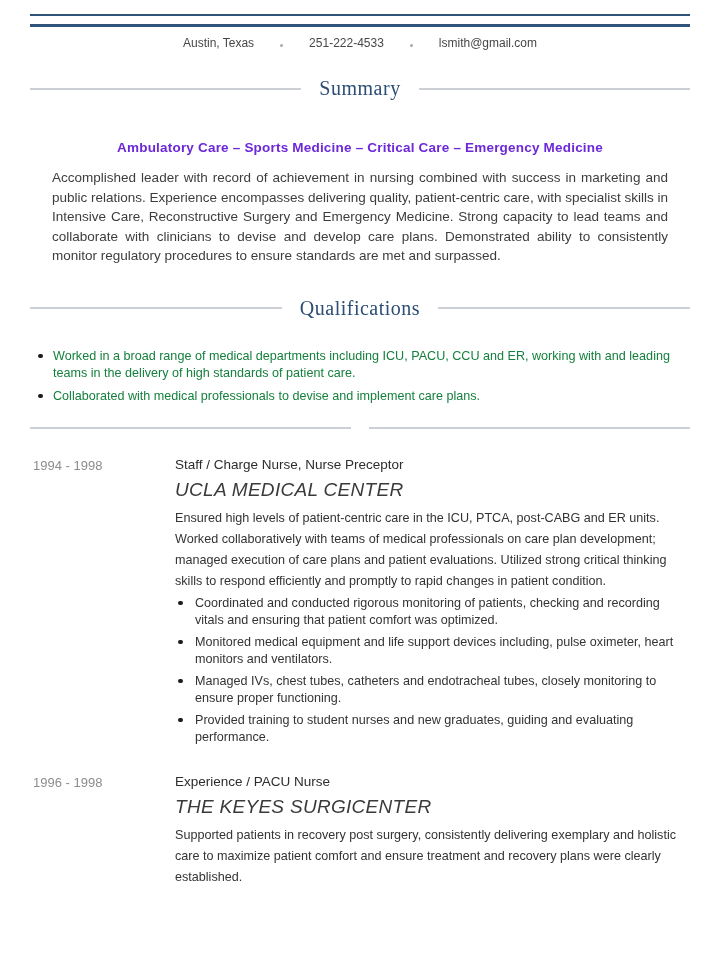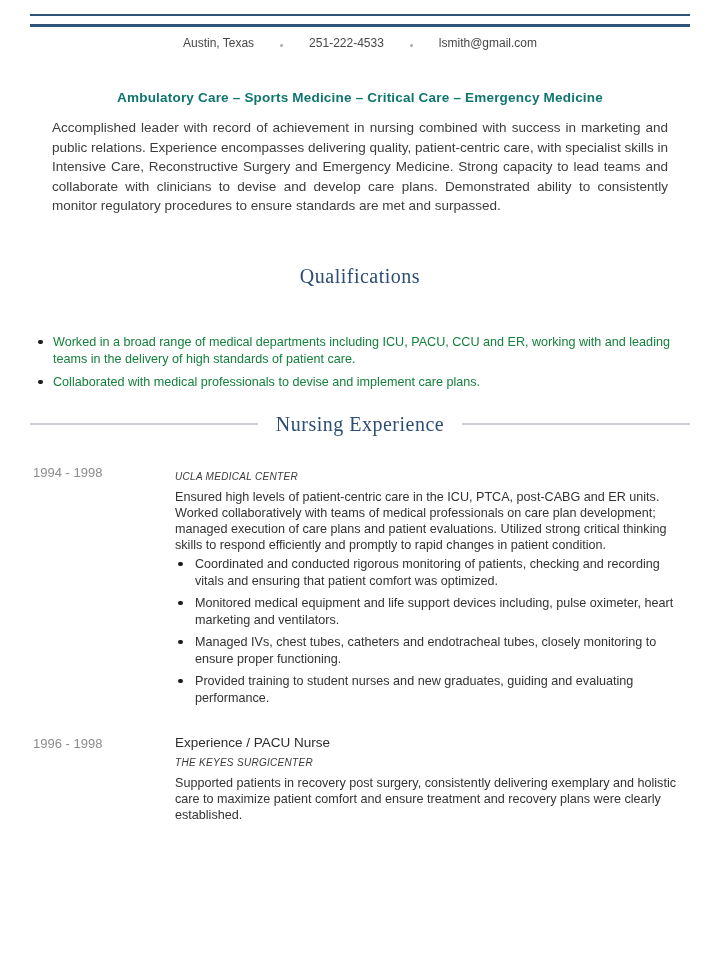--- a/index.html
+++ b/index.html
@@ -17,43 +17,43 @@
              margin-top:9px; font-size:12px; color:#474747; }
   .dot-sep { width:3px; height:3px; border-radius:50%; background:#a9a9a9; margin-top:5px; }
 
   
   .section-title-row { display:flex; align-items:center; gap:18px; margin:0 30px; }
   .rule-line { flex:1; height:2px; background:#ccd0d5; }
   .section-title { font-family:"Liberation Serif", serif; font-size:20px;
                    color:#2c4d74; letter-spacing:0.5px; white-space:nowrap; }
 
   .summary-heading { margin-top:27px; }
-  .keywords { text-align:center; font-size:13.5px; font-weight:bold; color:#0f766e;
+  .keywords { text-align:center; font-size:13.5px; font-weight:bold; color:#6d28d9;
               margin-top:40px; letter-spacing:0.2px; }
   .summary-text { margin:13px 52px 0 52px; font-size:13.5px; line-height:19.5px;
                   text-align:justify; color:#3d3d3d; }
 
-  .qualifications-heading { margin-top:31px;flex-direction:column; }
+  .qualifications-heading { margin-top:31px; }
   .quals-list { list-style:none; margin:28px 35px 0 30px; }
   .quals-list li { position:relative; padding-left:23px; font-size:12.6px;
                    line-height:17px; color:#15803d; margin-bottom:6px; }
   .quals-list li::before { content:""; position:absolute; left:8px; top:6px;
                    width:4.5px; height:4.5px; border-radius:50%; background:#1c1c1c; }
 
   .experience-heading { margin-top:22px; }
 
   
   .job { display:grid; grid-template-columns:142px 1fr; margin:0 30px 0 33px; }
   .job-1 { margin-top:28px; }
   .job-2 { margin-top:23px; }
   .job-dates { font-size:13px; color:#8d8d8d; padding-top:1px; }
   .job-title { font-size:13.5px; color:#2d2d2d; }
-  .job-company { font-size:10px; font-style:italic; color:#3a3a3a; margin-top:7px;
+  .job-company { font-size:19px; font-style:italic; color:#3a3a3a; margin-top:7px;
                  letter-spacing:0.3px; }
-  .job-desc { font-size:12.6px; line-height:16px; color:#333333; margin-top:7px;
+  .job-desc { font-size:12.6px; line-height:21px; color:#333333; margin-top:7px;
               padding-right:10px; }
   .job-bullets { list-style:none; margin-top:3px; }
   .job-bullets li { position:relative; padding-left:20px; font-size:12.6px;
                     line-height:17px; color:#333333; margin-bottom:5px; padding-right:14px; }
   .job-bullets li::before { content:""; position:absolute; left:3px; top:6px;
                     width:4.5px; height:4.5px; border-radius:50%; background:#1c1c1c; }
 </style>
 </head>
 <body>
 
@@ -65,50 +65,55 @@
   <div class="thick-rule"></div>
 
   <div class="contact">
     <span>Austin, Texas</span>
     <span class="dot-sep"></span>
     <span>251-222-4533</span>
     <span class="dot-sep"></span>
     <span>lsmith@gmail.com</span>
   </div>
 
+  <div class="section-title-row summary-heading">
+    <div class="rule-line"></div>
+    <div class="section-title">Summary</div>
+    <div class="rule-line"></div>
+  </div>
 
   <div class="keywords">Ambulatory Care – Sports Medicine  – Critical Care – Emergency Medicine</div>
 
   <p class="summary-text">Accomplished leader with record of achievement in nursing combined with success in marketing and public relations. Experience encompasses delivering quality, patient-centric care, with specialist skills in Intensive Care, Reconstructive Surgery and Emergency Medicine. Strong capacity to lead teams and collaborate with clinicians to devise and develop care plans. Demonstrated ability to consistently monitor regulatory procedures to ensure standards are met and surpassed.</p>
 
   <div class="section-title-row qualifications-heading">
     <div class="rule-line"></div>
     <div class="section-title">Qualifications</div>
     <div class="rule-line"></div>
   </div>
 
   <ul class="quals-list">
     <li>Worked in a broad range of medical departments including ICU, PACU, CCU and ER, working with and leading teams in the delivery of high standards of patient care.</li>
     <li>Collaborated with medical professionals to devise and implement care plans.</li>
   </ul>
 
   <div class="section-title-row experience-heading">
     <div class="rule-line"></div>
-    <div class="section-title">Nursing Experience</div>
     <div class="rule-line"></div>
   </div>
 
   <div class="job job-1">
     <div class="job-dates">1994 - 1998</div>
     <div class="job-content">
+      <div class="job-title">Staff / Charge Nurse, Nurse Preceptor</div>
       <div class="job-company">UCLA MEDICAL CENTER</div>
       <div class="job-desc">Ensured high levels of patient-centric care in the ICU, PTCA, post-CABG and ER units. Worked collaboratively with teams of medical professionals on care plan development; managed execution of care plans and patient evaluations. Utilized strong critical thinking skills to respond efficiently and promptly to rapid changes in patient condition.</div>
       <ul class="job-bullets">
         <li>Coordinated and conducted rigorous monitoring of patients, checking and recording vitals and ensuring that patient comfort was optimized.</li>
-        <li>Monitored medical equipment and life support devices including, pulse oximeter, heart marketing and ventilators.</li>
+        <li>Monitored medical equipment and life support devices including, pulse oximeter, heart monitors and ventilators.</li>
         <li>Managed IVs, chest tubes, catheters and endotracheal tubes, closely monitoring to ensure proper functioning.</li>
         <li>Provided training to student nurses and new graduates, guiding and evaluating performance.</li>
       </ul>
     </div>
   </div>
 
   <div class="job job-2">
     <div class="job-dates">1996 - 1998</div>
     <div class="job-content">
       <div class="job-title">Experience / PACU Nurse</div>

